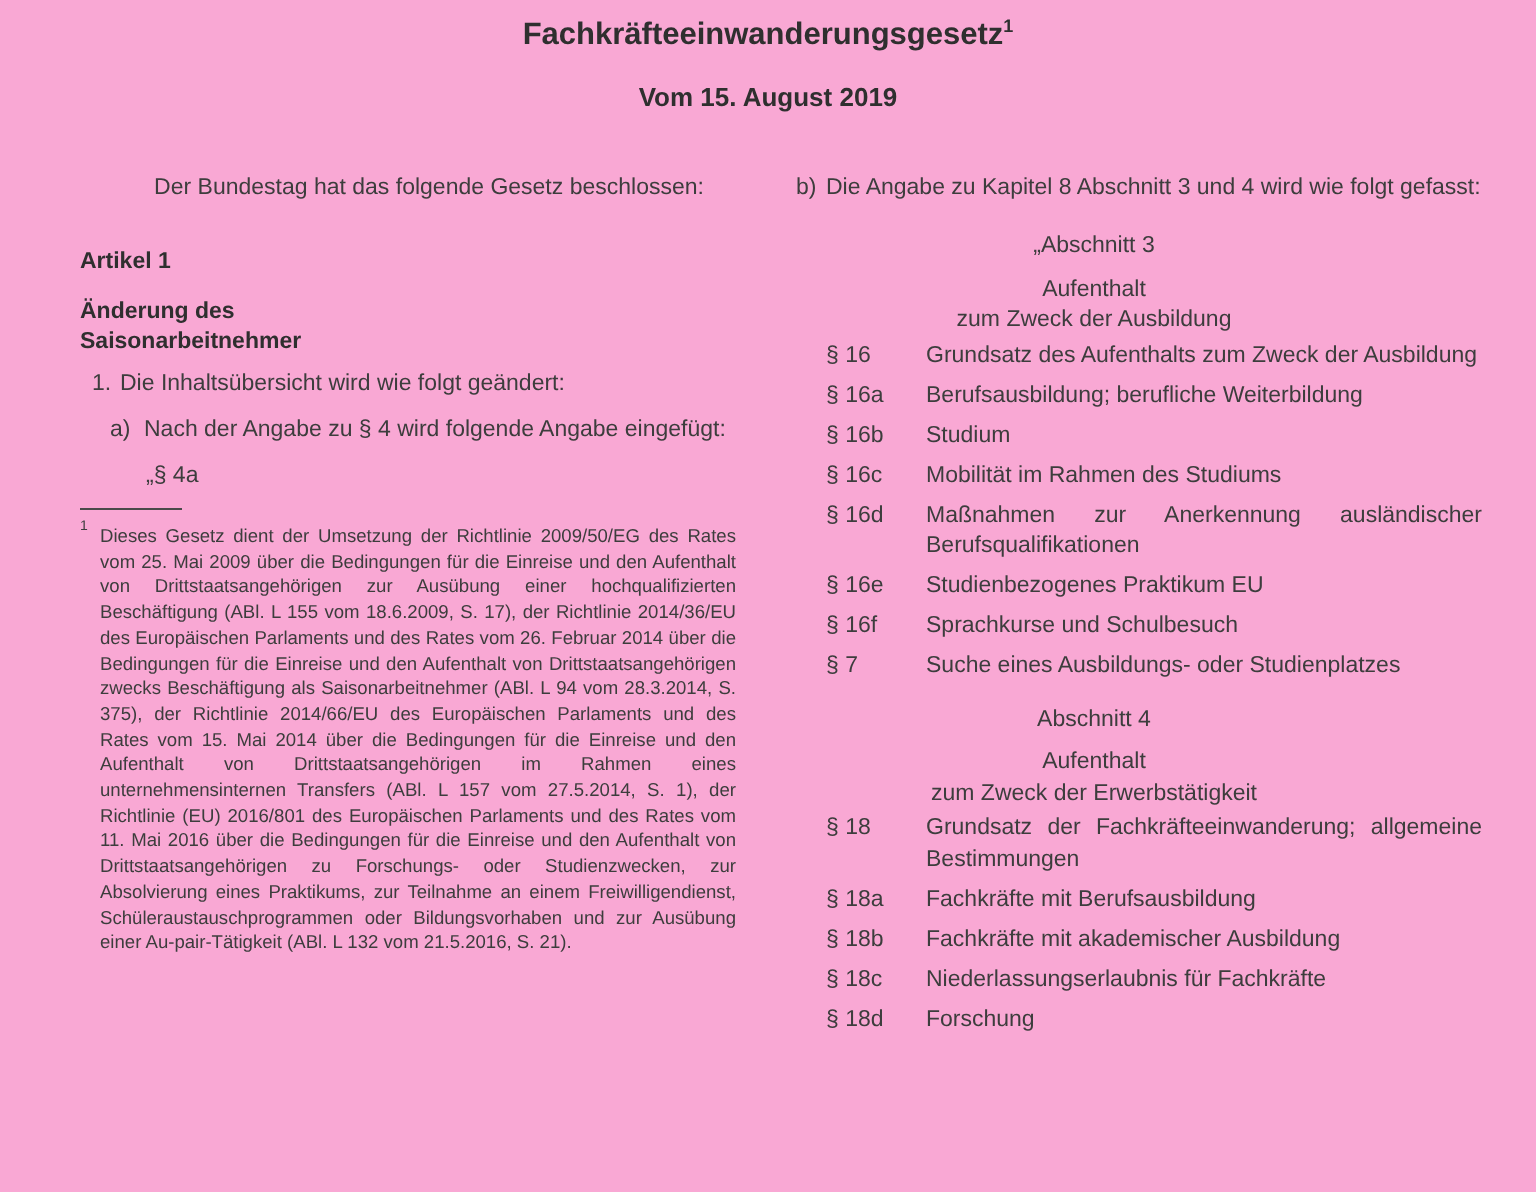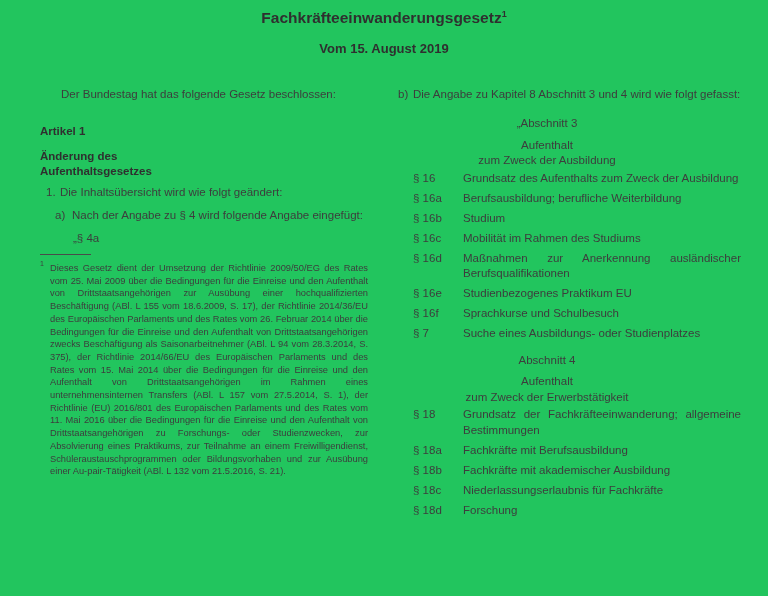--- a/index.html
+++ b/index.html
@@ -1,21 +1,21 @@
 <!DOCTYPE html>
 <html><head>
 <meta charset="utf-8">
 <style>
   * { margin: 0; padding: 0; box-sizing: border-box; }
   html, body { background: #ffffff; }
   .page {
     position: relative;
     width: 768px;
     height: 596px;
-    background: #22c55e;
+    background: #f9a8d4;
     overflow: hidden;
     font-family: "Liberation Sans", sans-serif;
     color: #3d3d3d;
     font-size: 11.5px;
     line-height: 15.5px;
   }
   .doc-title {
     padding-top: 9px;
     text-align: center;
     font-weight: bold;
@@ -34,21 +34,21 @@
   .columns {
     display: flex;
     margin-left: 40px;
     margin-top: 30px;
     width: 701px;
   }
   .col-left  { width: 328px; }
   .col-gap   { width: 30px; }
   .col-right { width: 343px; }
 
-  .intro { text-indent: 21px; }
+  .intro { text-indent: 21px; text-align: center; }
   .article-heading {
     margin-top: 22px;
     text-align: left;
     font-weight: bold;
     color: #2f2f2f;
   }
   .article-subheading {
     margin-top: 9px;
     font-weight: bold;
     color: #2f2f2f;
@@ -112,21 +112,21 @@
 
   <div class="columns">
 
     <div class="col-left">
       <div class="intro">Der Bundestag hat das folgende Gesetz beschlossen:</div>
 
       <div class="article-heading">Artikel 1</div>
 
       <div class="article-subheading">
         <div>Änderung des</div>
-        <div>Aufenthaltsgesetzes</div>
+        <div>Saisonarbeitnehmer</div>
       </div>
 
 
       <div class="hang-item item-1">
         <span class="num">1.</span>
         <span class="txt">Die Inhaltsübersicht wird wie folgt geändert:</span>
       </div>
 
       <div class="hang-item item-a">
         <span class="lbl">a)</span>

